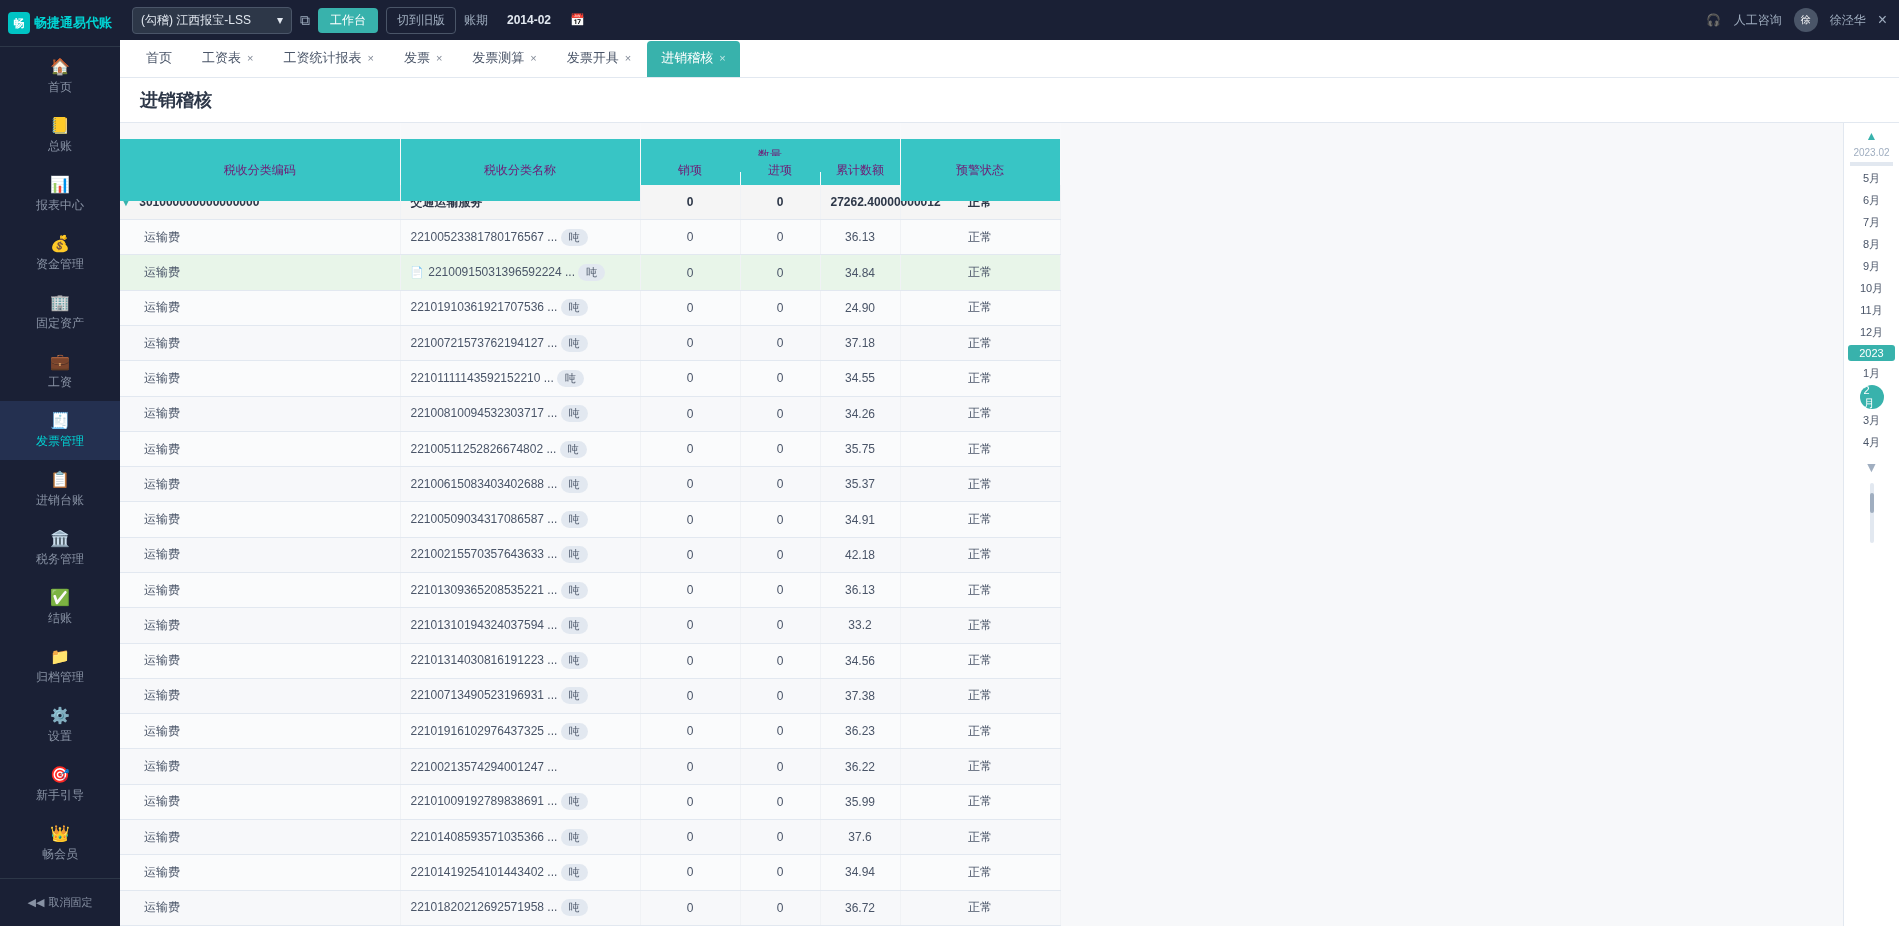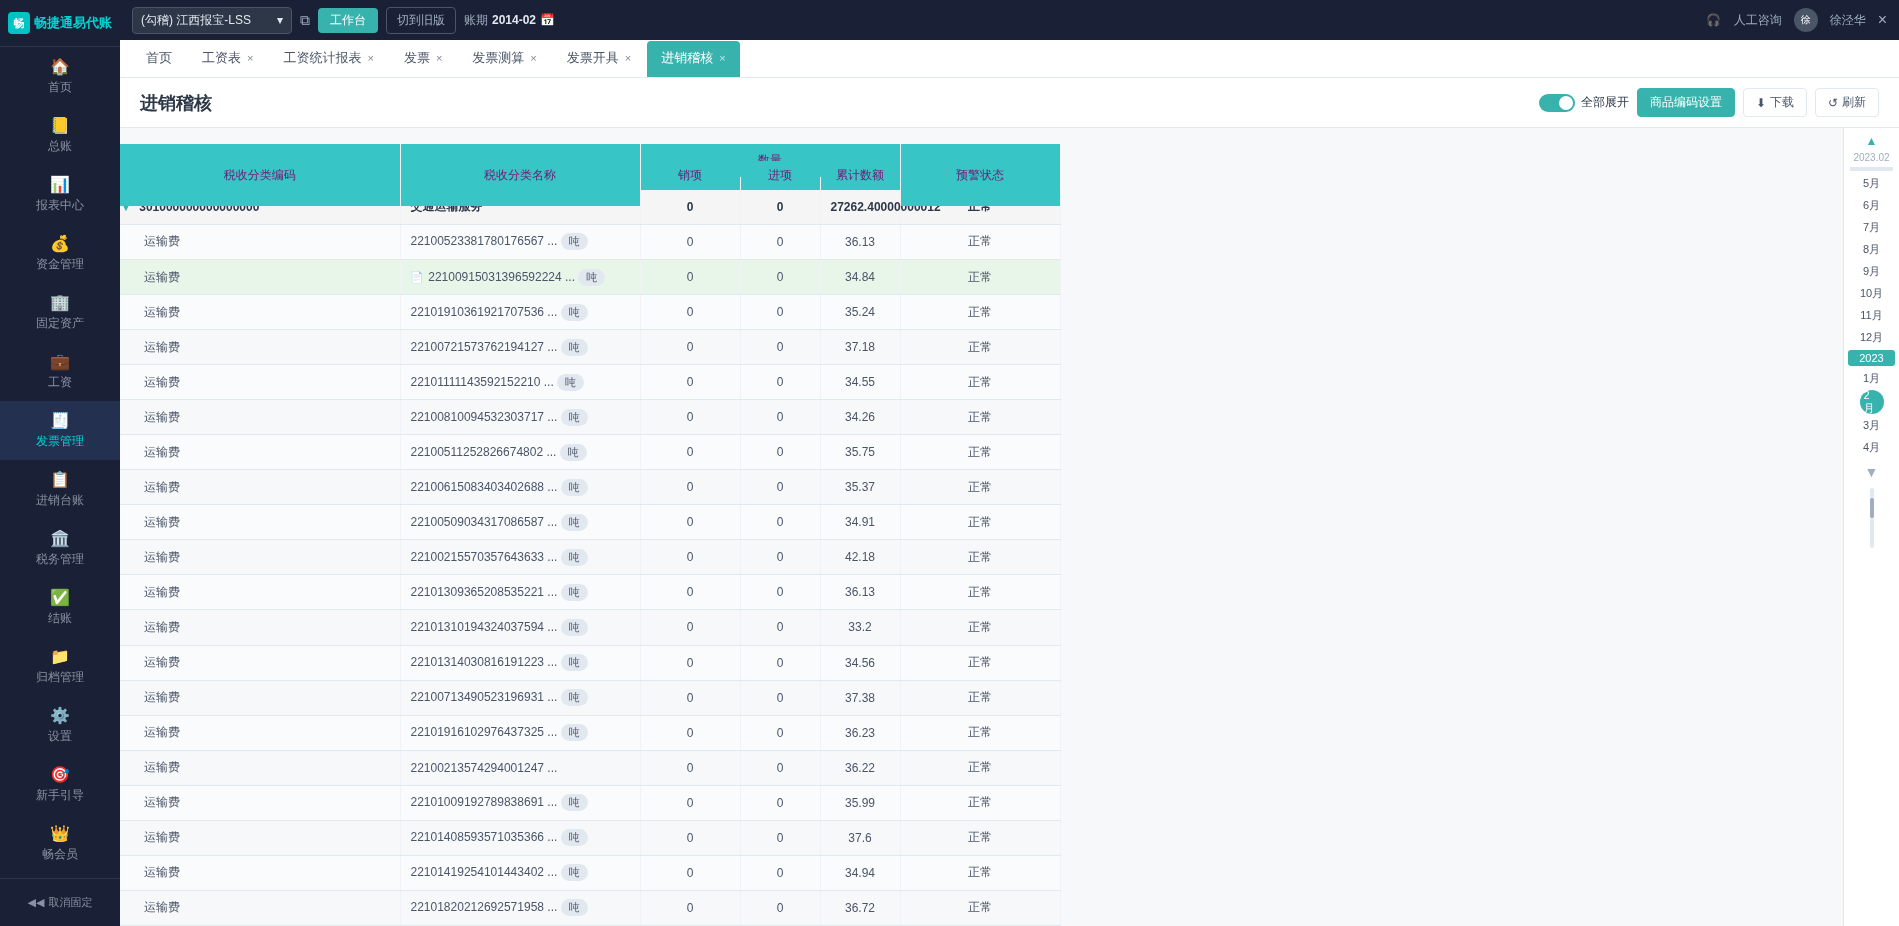--- a/index.html
+++ b/index.html
@@ -110,21 +110,21 @@
       border-radius: 4px;
       padding: 4px 10px;
       font-size: 12px;
       cursor: pointer;
     }
     .topbar-period {
       color: #a0aec0;
       font-size: 12px;
       display: flex;
       align-items: center;
-      gap: 4px;
+      gap: 19px;
     }
     .topbar-right {
       margin-left: auto;
       display: flex;
       align-items: center;
       gap: 12px;
       color: #a0aec0;
       font-size: 12px;
     }
     .topbar-right .avatar {
@@ -465,35 +465,20 @@
     <div class="tab active">
       <span>进销稽核</span>
       <span class="tab-close">×</span>
     </div>
   </div>
 
   <div class="page">
 
     <div class="page-header">
       <h1 class="page-title">进销稽核</h1>
-      <div class="page-actions">
-        <div class="toggle-wrap">
-          <div class="toggle"></div>
-          <span>全部展开</span>
-        </div>
-        <button class="action-btn primary">商品编码设置</button>
-        <button class="action-btn">
-          <span>⬇</span>
-          <span>下载</span>
-        </button>
-        <button class="action-btn">
-          <span>↺</span>
-          <span>刷新</span>
-        </button>
-      </div>
     </div>
 
     <div style="display:flex; flex:1; overflow:hidden;">
 
       <div class="table-container" style="flex:1;">
         <table class="data-table">
           <colgroup>
             <col style="width:280px;">
             <col style="width:240px;">
             <col style="width:100px;">
@@ -555,21 +540,21 @@
       <td>0</td>
       <td>0</td>
       <td>34.84</td>
       <td>正常</td>
     </tr>
               <tr>
       <td style="padding-left:24px;">运输费</td>
       <td>22101910361921707536 ... <span class="tag-pill">吨</span></td>
       <td>0</td>
       <td>0</td>
-      <td>35.24</td>
+      <td>24.90</td>
       <td>正常</td>
     </tr>
               <tr>
       <td style="padding-left:24px;">运输费</td>
       <td>22100721573762194127 ... <span class="tag-pill">吨</span></td>
       <td>0</td>
       <td>0</td>
       <td>37.18</td>
       <td>正常</td>
     </tr>

